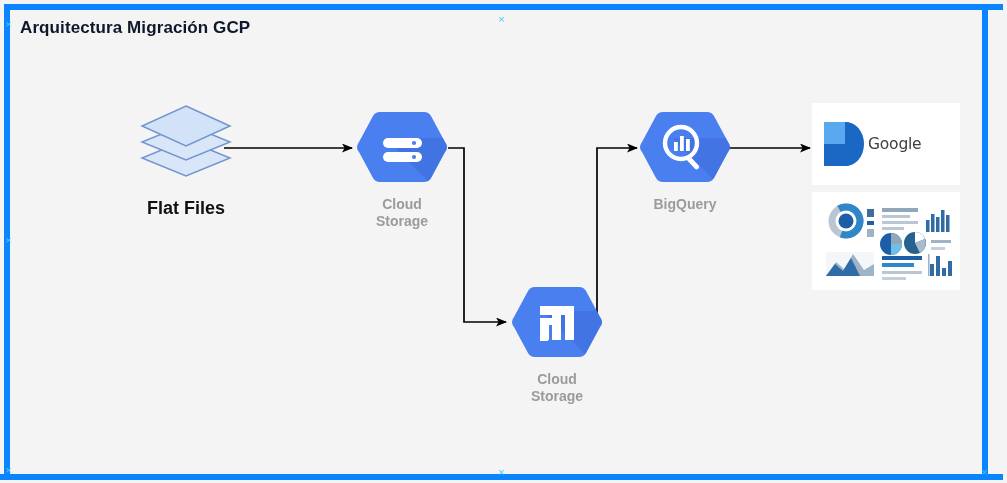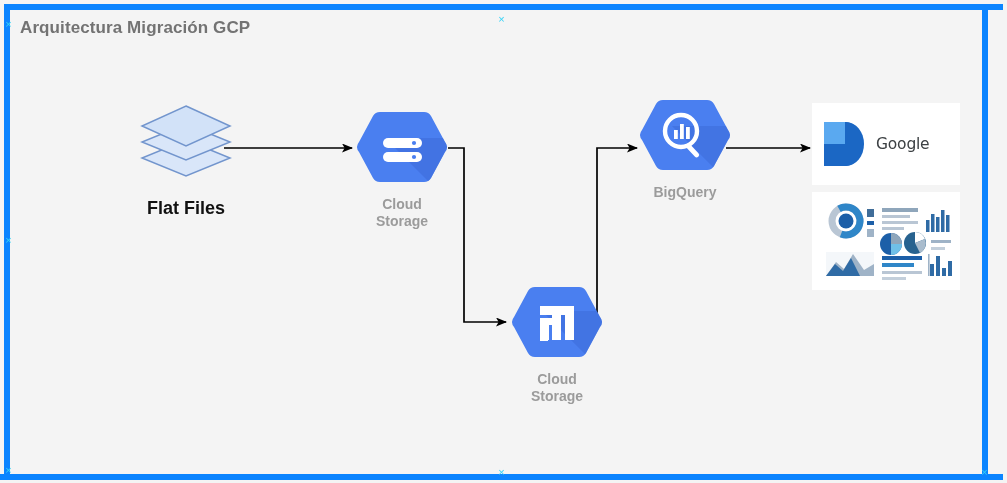--- a/index.html
+++ b/index.html
@@ -23,21 +23,21 @@
   .sel-right{left:982px;top:8px;width:6px;height:472px;}
   .handle{
     position:absolute;width:9px;height:9px;
     color:#35d2f5;font-size:11px;line-height:9px;
     text-align:center;font-family:"Liberation Sans", sans-serif;
     user-select:none;
   }
   
   #title{
     position:absolute;left:20px;top:18px;
-    font-size:17px;font-weight:bold;color:#737373;
+    font-size:17px;font-weight:bold;color:#0f172a;
     letter-spacing:0.1px;white-space:nowrap;
   }
   
   .node{position:absolute;}
   .node-label{
     position:absolute;left:50%;transform:translateX(-50%);
     text-align:center;font-size:14px;font-weight:bold;
     color:#9b9b9b;line-height:17px;white-space:nowrap;
   }
   .node-label.dark{color:#111;font-size:18px;}
@@ -48,21 +48,21 @@
   #ds-logo-card{left:812px;top:103px;width:148px;height:82px;}
   #ds-dash-card{left:812px;top:192px;width:148px;height:98px;}
   #ds-logo-card .ds-inner{
     position:absolute;left:0;top:0;width:148px;height:82px;
     display:flex;align-items:center;justify-content:flex-start;
     padding-left:8px;box-sizing:border-box;
   }
   .ds-text{
     font-family:"DejaVu Sans", sans-serif;
     font-size:15.5px;line-height:18px;color:#3c4043;
-    margin-left:8px;letter-spacing:-0.2px;
+    margin-left:0;letter-spacing:-0.2px;
   }
 </style>
 </head>
 <body>
 
 <div id="canvas">
 
   <div class="sel-edge sel-top"></div>
   <div class="sel-edge sel-bottom"></div>
   <div class="sel-edge sel-left"></div>
@@ -144,21 +144,21 @@
         <rect x="28" y="35" width="9" height="22"></rect>
         <rect x="28" y="35" width="17" height="7"></rect>
         <rect x="53" y="23" width="9" height="34"></rect>
         <rect x="28" y="50" width="8" height="8"></rect>
       </g>
     </svg>
     <div class="node-label" style="top:88px;">Cloud</div>
     <div class="node-label" style="top:105px;">Storage</div>
   </div>
 
-  <div class="node" id="bigquery-node" style="left:640px;top:96px;width:90px;height:130px;">
+  <div class="node" id="bigquery-node" style="left:640px;top:108px;width:90px;height:130px;">
     <svg width="90" height="80" viewBox="0 0 90 80" xmlns="http://www.w3.org/2000/svg">
       <defs>
         <clipPath id="hexclip3">
           <path d="M23,4 L67,4 A8,8 0 0 1 74,8 L88,34 A8,8 0 0 1 88,44 L74,70 A8,8 0 0 1 67,74 L23,74 A8,8 0 0 1 16,70 L2,44 A8,8 0 0 1 2,34 L16,8 A8,8 0 0 1 23,4 Z"></path>
         </clipPath>
       </defs>
       <path d="M23,4 L67,4 A8,8 0 0 1 74,8 L88,34 A8,8 0 0 1 88,44 L74,70 A8,8 0 0 1 67,74 L23,74 A8,8 0 0 1 16,70 L2,44 A8,8 0 0 1 2,34 L16,8 A8,8 0 0 1 23,4 Z" fill="#4a7ff0"></path>
       <g clip-path="url(#hexclip3)">
         <polygon points="32,30 90,88 90,30" fill="#3e6ddb" opacity="0.6"></polygon>
       </g>

